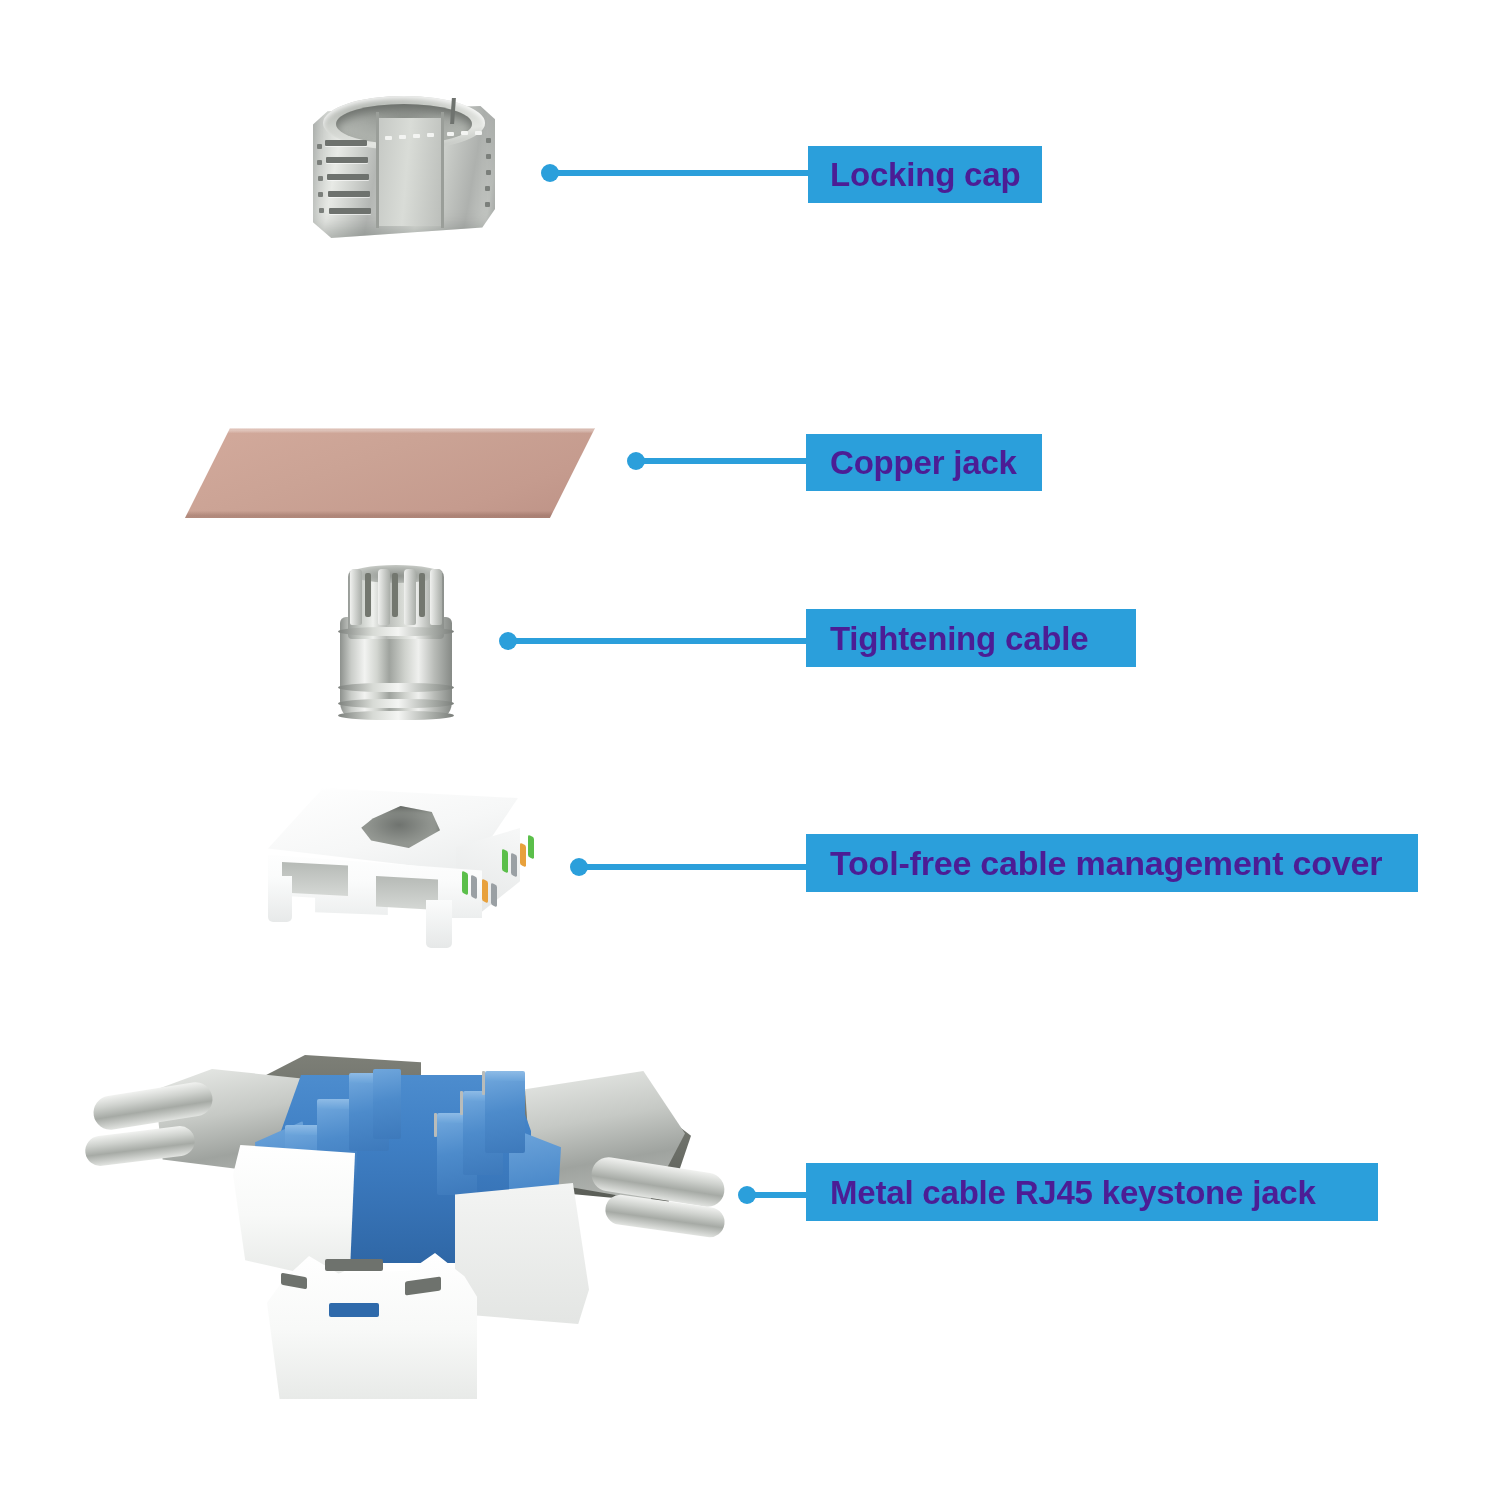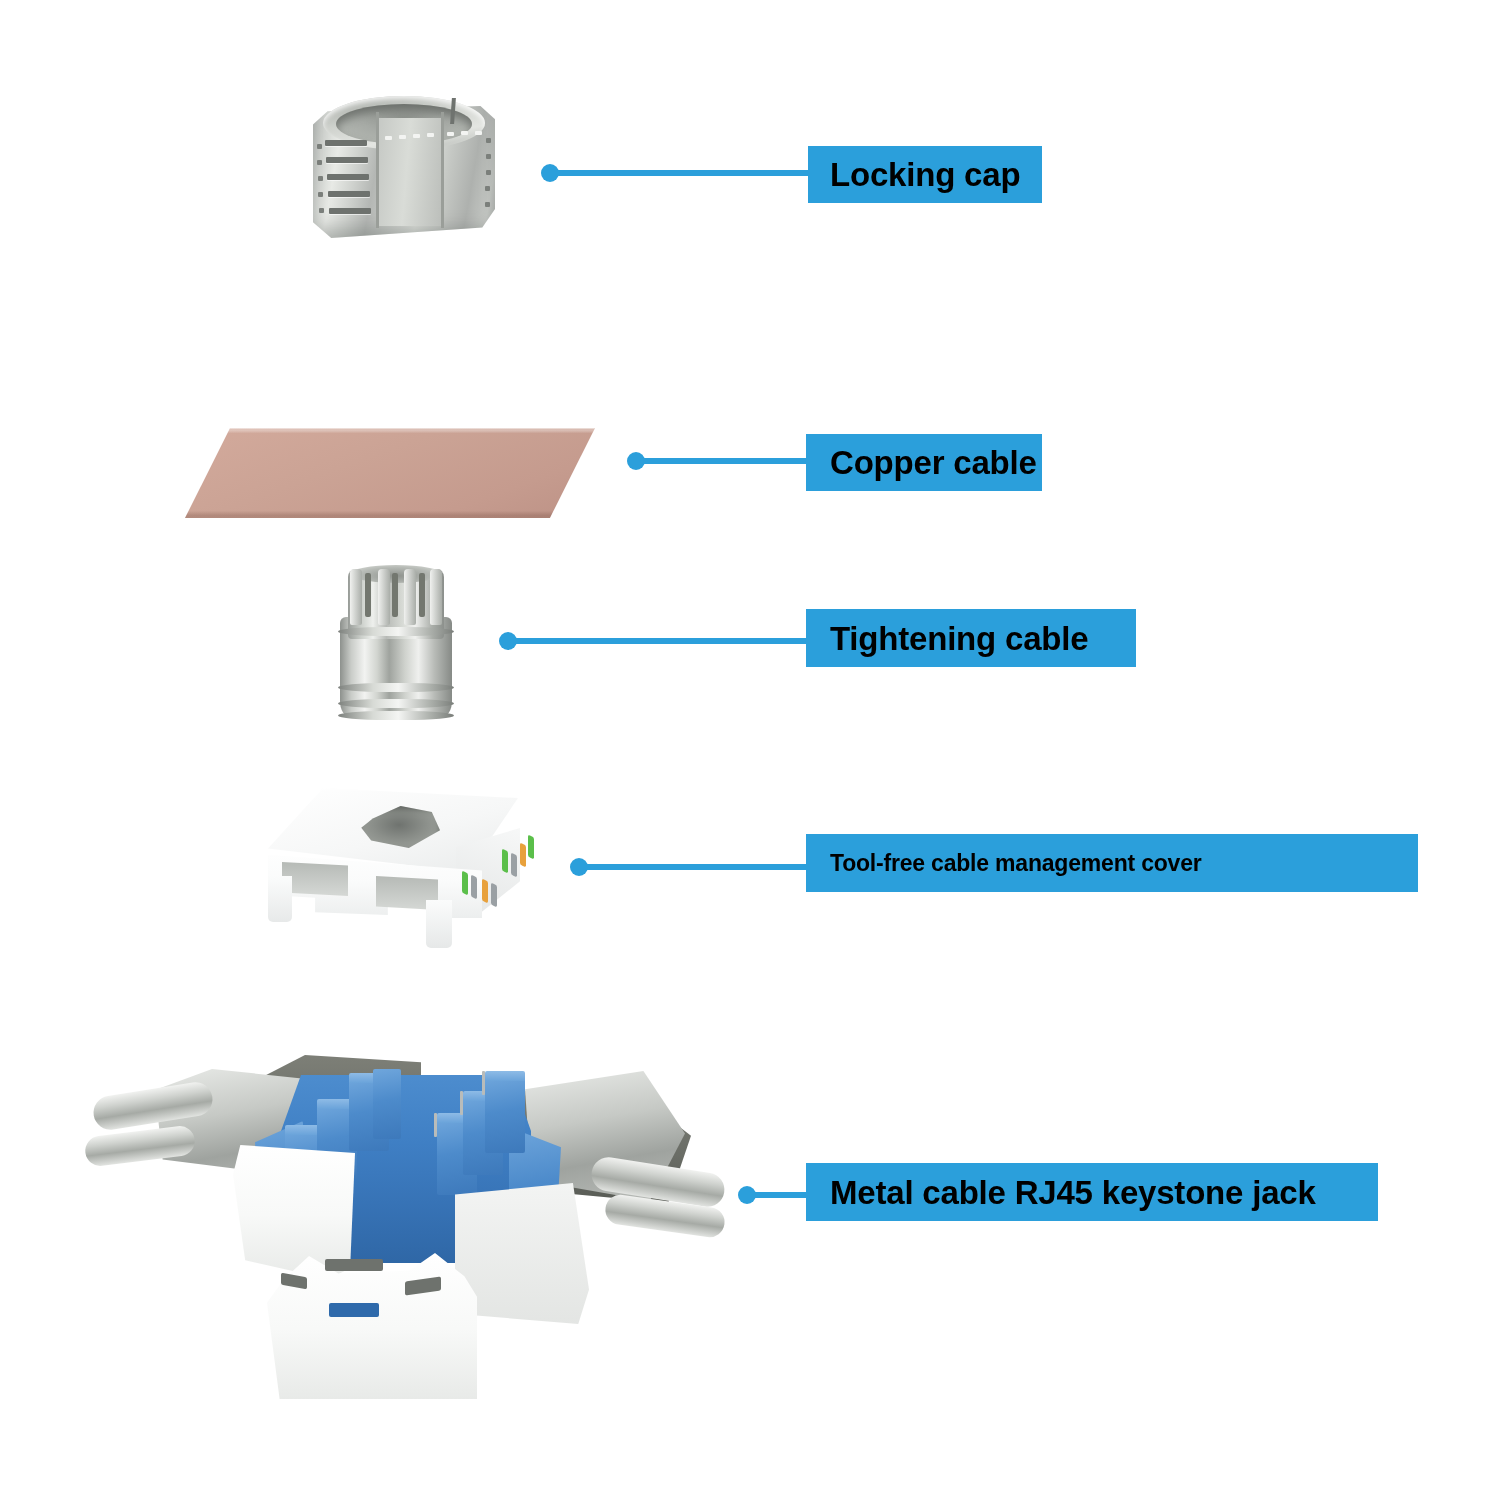--- a/index.html
+++ b/index.html
@@ -24,21 +24,21 @@
     color: #ffffff;
     display: flex;
     align-items: center;
     font-family: "Liberation Sans", sans-serif;
     font-weight: bold;
     letter-spacing: -0.2px;
     white-space: nowrap;
     box-sizing: border-box;
   }
   .callout-text {
-    color: #000000;
+    color: #4c1d95;
     line-height: 1;
   }
   .leader-line {
     position: absolute;
     background: #2b9fdb;
     height: 6px;
   }
   .leader-dot {
     position: absolute;
     width: 18px;
@@ -280,21 +280,21 @@
   </div>
 
   <div id="copper-foil-art">
     <div class="cf-sheet"></div>
     <div class="cf-edge"></div>
   </div>
 
   <div class="leader-dot" style="left:627px; top:452px;"></div>
   <div class="leader-line" style="left:636px; top:458px; width:176px;"></div>
   <div class="callout-box" style="left:806px; top:434px; width:236px; height:57px; padding-left:24px;">
-    <span class="callout-text" style="font-size:33px;">Copper cable</span>
+    <span class="callout-text" style="font-size:33px;">Copper jack</span>
   </div>
 
   <div id="tightening-sleeve-art">
     <div class="ts-lower"></div>
     <div class="ts-upper"></div>
     <div class="ts-top-face"></div>
 
     <div class="ts-fin" style="left:18px;"></div>
     <div class="ts-fin" style="left:46px;"></div>
     <div class="ts-fin" style="left:72px;"></div>
@@ -336,21 +336,21 @@
     <div class="wire-mark" style="left:241px; top:96px; background:#9aa0a4;"></div>
     <div class="wire-mark" style="left:252px; top:62px; background:#5bbf4a;"></div>
     <div class="wire-mark" style="left:261px; top:66px; background:#9aa0a4;"></div>
     <div class="wire-mark" style="left:270px; top:56px; background:#e8a13c;"></div>
     <div class="wire-mark" style="left:278px; top:48px; background:#5bbf4a;"></div>
   </div>
 
   <div class="leader-dot" style="left:570px; top:858px;"></div>
   <div class="leader-line" style="left:579px; top:864px; width:237px;"></div>
   <div class="callout-box" style="left:806px; top:834px; width:612px; height:58px; padding-left:24px;">
-    <span class="callout-text" style="font-size:23px;">Tool-free cable management cover</span>
+    <span class="callout-text" style="font-size:34px;">Tool-free cable management cover</span>
   </div>
 
   <div id="jack-art">
 
     <div class="kj-shield-dark" style="left:136px; top:20px; width:200px; height:120px;
          clip-path:polygon(42% 0%, 100% 6%, 100% 86%, 10% 100%, 0% 36%);"></div>
     <div class="kj-shield" style="left:70px; top:34px; width:190px; height:116px;
          clip-path:polygon(30% 0%, 100% 12%, 92% 96%, 4% 78%, 0% 18%);"></div>
     <div class="kj-tube" style="left:8px; top:54px; width:120px; transform:rotate(-9deg);"></div>
     <div class="kj-tube" style="left:0px; top:96px; width:110px; height:30px; transform:rotate(-7deg);"></div>

